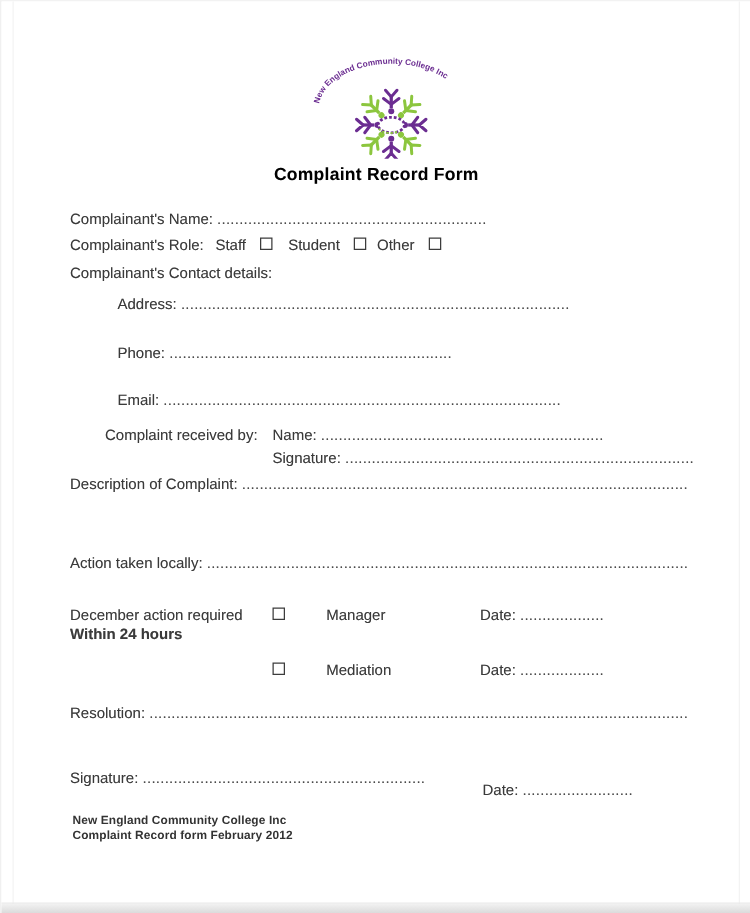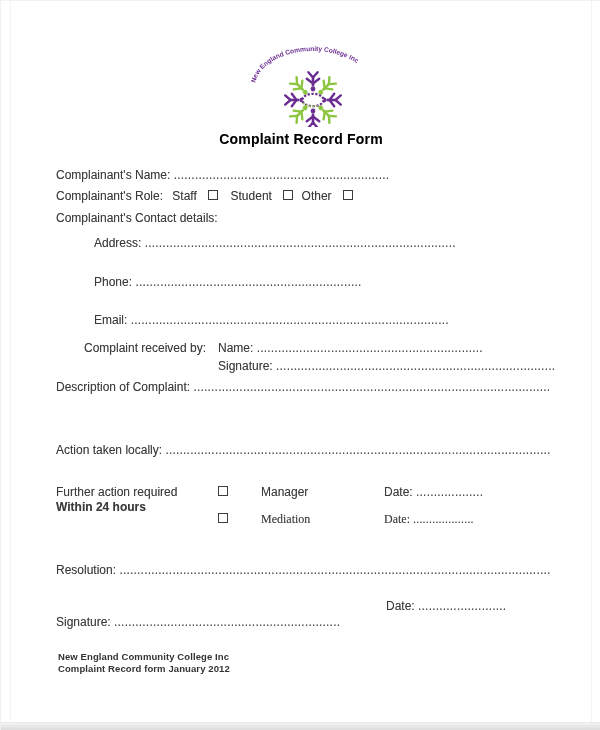--- a/index.html
+++ b/index.html
@@ -104,45 +104,45 @@
   <div class="r clip" style="left:55px;top:379px;">
     <span>Description of Complaint:</span>
     <span class="dots">.........................................................................................................</span>
   </div>
 
   <div class="r clip" style="left:55px;top:442px;">
     <span>Action taken locally:</span>
     <span class="dots">...................................................................................................................</span>
   </div>
 
-  <div class="r" style="left:55px;top:484px;">Further action required</div>
+  <div class="r" style="left:55px;top:484px;">December action required</div>
   <div class="r" style="left:55px;top:499px;font-weight:bold;">Within 24 hours</div>
 
   <div class="r" style="left:217px;top:484px;">
     <span class="cb"></span><span class="fa-opt">Manager</span><span>Date:</span>
     <span class="dots">...................</span>
   </div>
-  <div class="r" style="left:217px;top:511px;font-family:Liberation Serif, serif;">
+  <div class="r" style="left:217px;top:528px;">
     <span class="cb"></span><span class="fa-opt">Mediation</span><span>Date:</span>
     <span class="dots">...................</span>
   </div>
 
   <div class="r clip" style="left:55px;top:562px;">
     <span>Resolution:</span>
     <span class="dots">................................................................................................................................</span>
   </div>
 
   <div class="r" style="left:55px;top:614px;">
     <span>Signature:</span>
     <span class="dots">................................................................</span>
   </div>
-  <div class="r" style="left:385px;top:598px;">
+  <div class="r" style="left:385px;top:624px;">
     <span>Date:</span>
     <span class="dots">.........................</span>
   </div>
 
   <div class="footer">
     <div>New England Community College Inc</div>
-    <div>Complaint Record form  January 2012</div>
+    <div>Complaint Record form  February 2012</div>
   </div>
 
   <div class="bottom-strip"></div>
 </div>
 
 </body></html>

